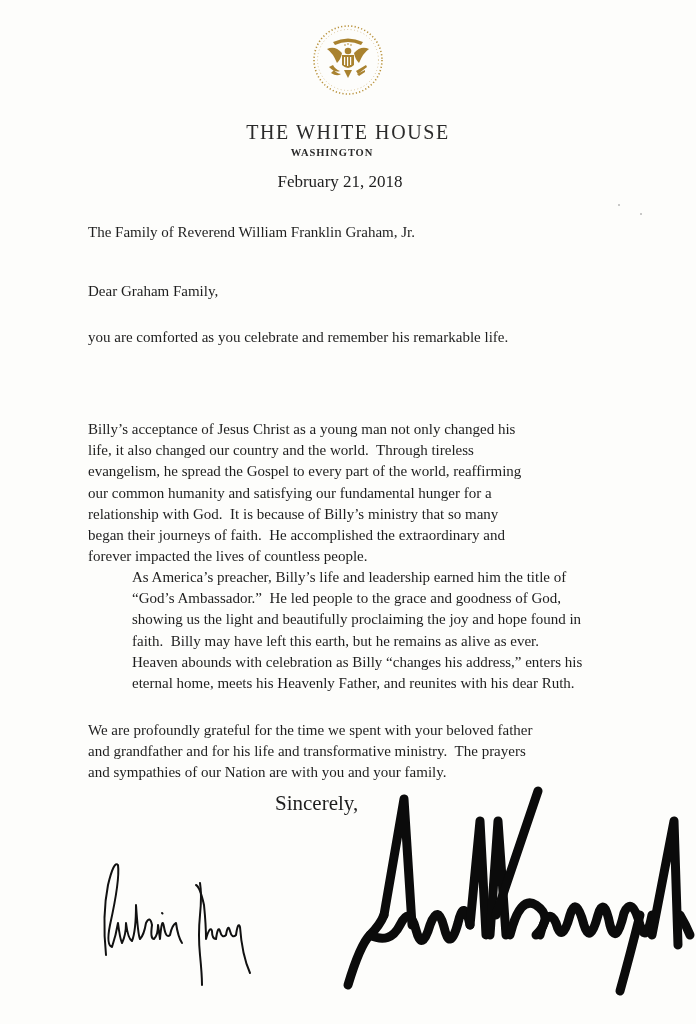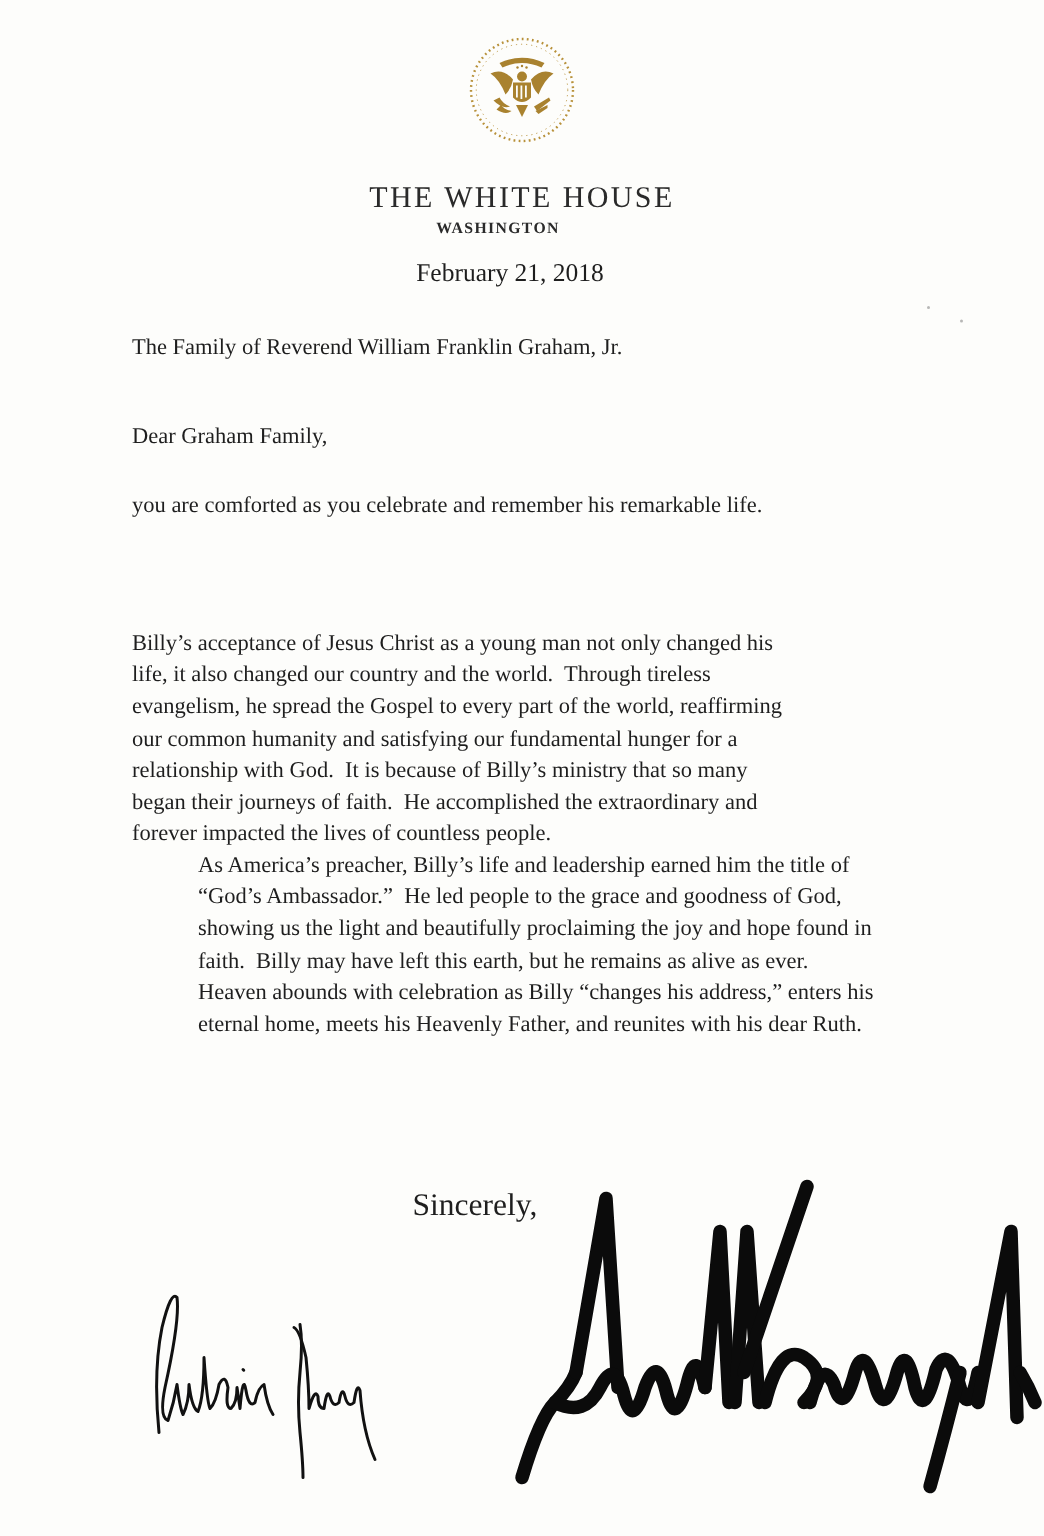--- a/index.html
+++ b/index.html
@@ -91,20 +91,21 @@
   <div class="body-text addr"><div>The Family of Reverend William Franklin Graham, Jr.</div></div>
 
   <div class="body-text salutation">Dear Graham Family,</div>
 
   <div class="body-text p1"><div>you are comforted as you celebrate and remember his remarkable life.</div></div>
 
   <div class="body-text p2"><div>Billy’s acceptance of Jesus Christ as a young man not only changed his</div><div>life, it also changed our country and the world.  Through tireless</div><div>evangelism, he spread the Gospel to every part of the world, reaffirming</div><div>our common humanity and satisfying our fundamental hunger for a</div><div>relationship with God.  It is because of Billy’s ministry that so many</div><div>began their journeys of faith.  He accomplished the extraordinary and</div><div>forever impacted the lives of countless people.</div></div>
 
   <div class="body-text p3"><div>As America’s preacher, Billy’s life and leadership earned him the title of</div><div>“God’s Ambassador.”  He led people to the grace and goodness of God,</div><div>showing us the light and beautifully proclaiming the joy and hope found in</div><div>faith.  Billy may have left this earth, but he remains as alive as ever.</div><div>Heaven abounds with celebration as Billy “changes his address,” enters his</div><div>eternal home, meets his Heavenly Father, and reunites with his dear Ruth.</div></div>
 
+  <div class="body-text p4"><div>We are profoundly grateful for the time we spent with your beloved father</div><div>and grandfather and for his life and transformative ministry.  The prayers</div><div>and sympathies of our Nation are with you and your family.</div></div>
 
   <div class="closing">Sincerely,</div>
 
   <svg class="sig sig-melania" viewBox="0 0 160 155">
     <g fill="none" stroke="#111" stroke-width="2" stroke-linecap="round" stroke-linejoin="round">
       <path d="M14 120 Q10 80 16 50 Q22 25 26 30 Q28 45 18 90 Q14 110 20 112 Q24 100 26 88 Q28 104 30 108 Q34 100 34 88 Q36 104 40 106 Q44 96 44 70 Q46 100 48 104 Q52 100 54 88 Q58 80 60 90 Q58 104 62 104 Q66 100 66 90 L68 104 Q70 80 72 92 Q74 104 78 100 Q80 90 84 88 Q86 102 90 108"></path>
       <path d="M70 78 L70.5 78.5"></path>
       <path d="M108 48 Q110 60 108 80 Q106 100 108 120 Q110 140 110 150"></path>
       <path d="M104 50 Q108 52 112 70 Q114 90 114 104 Q118 90 120 96 Q120 104 124 104 Q126 90 128 96 Q130 104 134 100 Q136 88 138 96 Q140 104 144 100 Q146 86 148 92 Q150 120 158 138"></path>
     </g>

